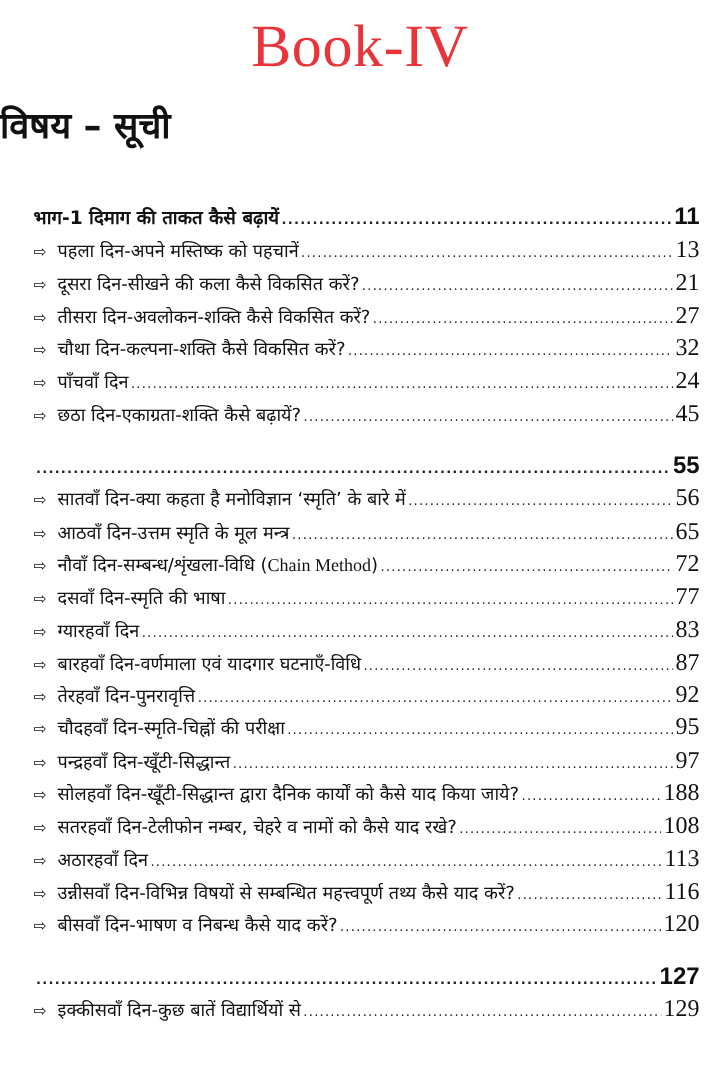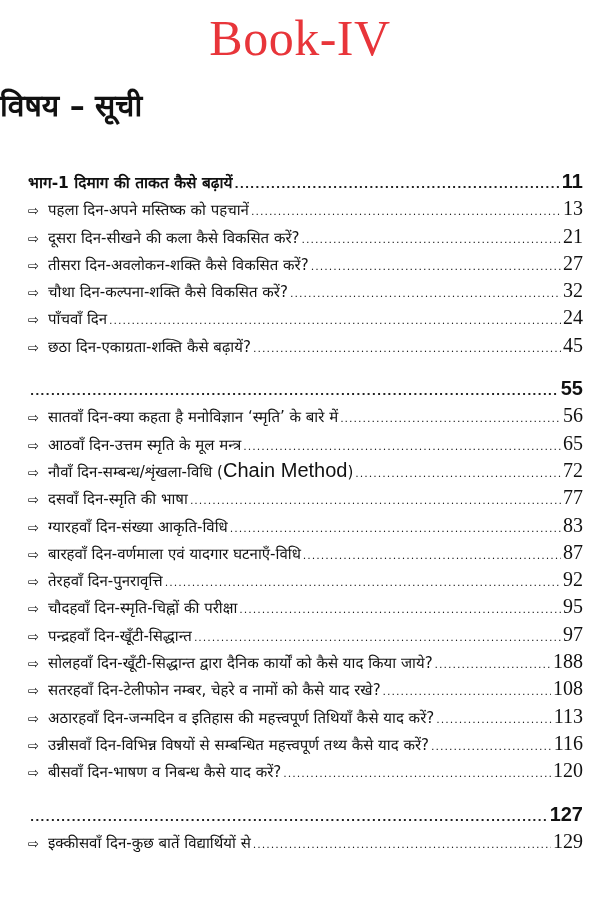--- a/index.html
+++ b/index.html
@@ -63,22 +63,22 @@
       flex: 0 0 auto;
     }
     .row .day {
       font-weight: normal;
       flex: 0 0 auto;
     }
     .row .title {
       flex: 0 0 auto;
     }
     .row .title .latin {
-      font-family: Liberation Sans, sans-serif;
-      font-size: 20px;
+      font-family: Liberation Serif, serif;
+      font-size: 15px;
     }
     .row .leader {
       flex: 1 1 auto;
       overflow: hidden;
       margin: 0 2px;
       letter-spacing: 1px;
       font-size: 11px;
       color: #222;
       min-width: 8px;
     }
@@ -184,21 +184,20 @@
   <div class="row">
     <span class="arrow">⇨</span>
     <span class="day">दसवाँ दिन</span>
     <span class="title">-स्मृति की भाषा</span>
     <span class="leader"></span>
     <span class="page">77</span>
   </div>
   <div class="row">
     <span class="arrow">⇨</span>
     <span class="day">ग्यारहवाँ दिन</span>
-    <span class="title">-संख्या आकृति-विधि</span>
     <span class="leader"></span>
     <span class="page">83</span>
   </div>
   <div class="row">
     <span class="arrow">⇨</span>
     <span class="day">बारहवाँ दिन</span>
     <span class="title">-वर्णमाला एवं यादगार घटनाएँ-विधि</span>
     <span class="leader"></span>
     <span class="page">87</span>
   </div>
@@ -233,21 +232,20 @@
   <div class="row">
     <span class="arrow">⇨</span>
     <span class="day">सतरहवाँ दिन</span>
     <span class="title">-टेलीफोन नम्बर, चेहरे व नामों को कैसे याद रखे?</span>
     <span class="leader"></span>
     <span class="page">108</span>
   </div>
   <div class="row">
     <span class="arrow">⇨</span>
     <span class="day">अठारहवाँ दिन</span>
-    <span class="title">-जन्मदिन व इतिहास की महत्त्वपूर्ण तिथियाँ कैसे याद करें?</span>
     <span class="leader"></span>
     <span class="page">113</span>
   </div>
   <div class="row">
     <span class="arrow">⇨</span>
     <span class="day">उन्नीसवाँ दिन</span>
     <span class="title">-विभिन्न विषयों से सम्बन्धित महत्त्वपूर्ण तथ्य कैसे याद करें?</span>
     <span class="leader"></span>
     <span class="page">116</span>
   </div>

